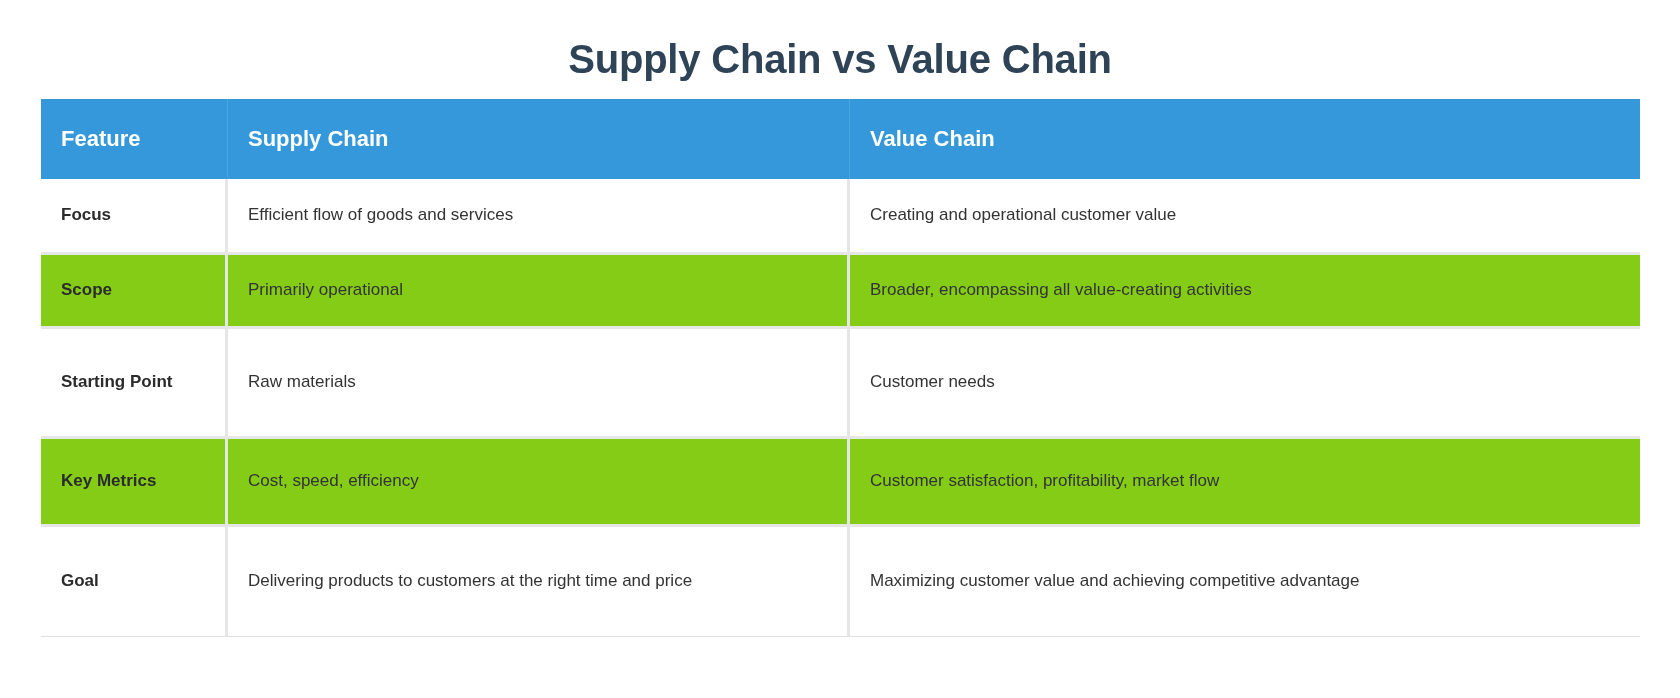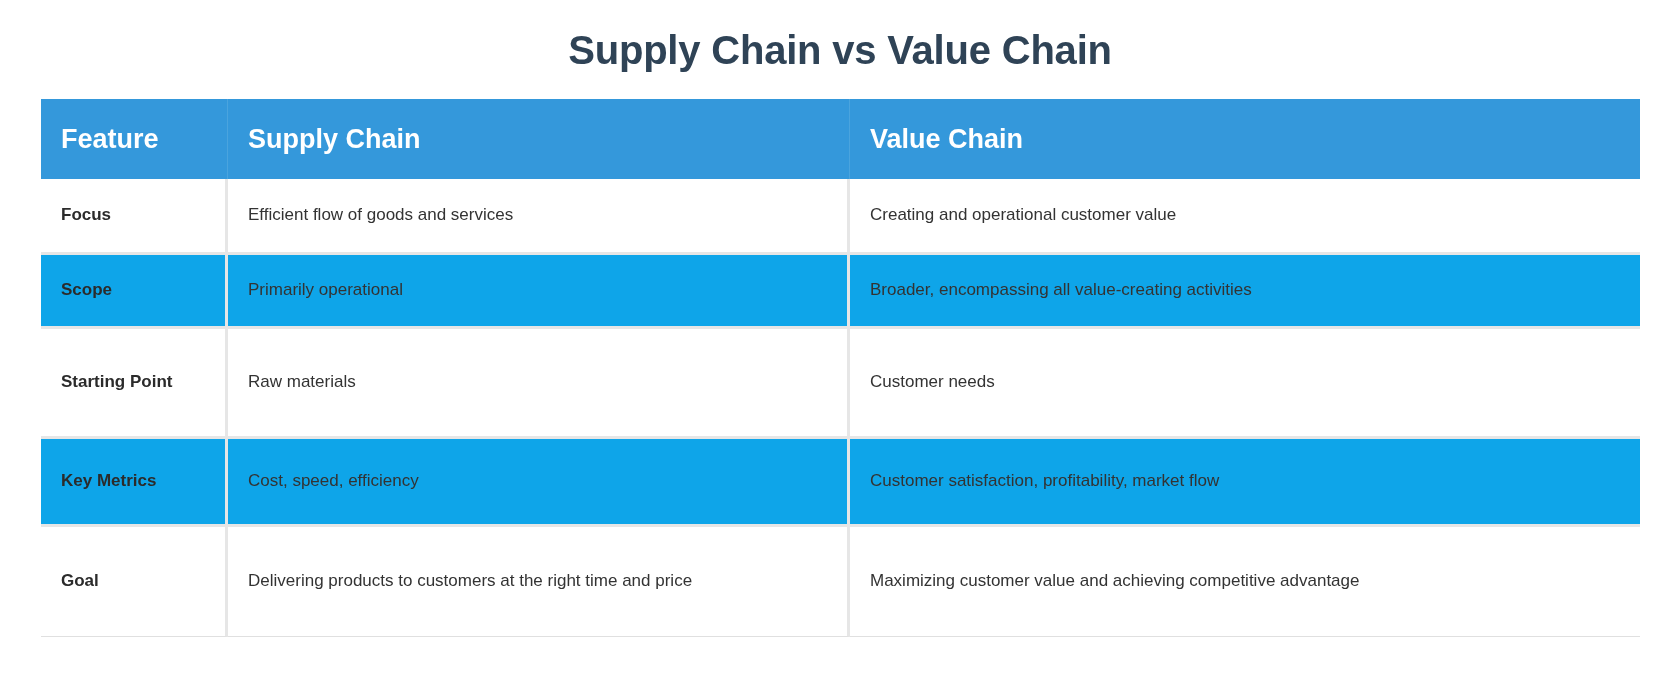--- a/index.html
+++ b/index.html
@@ -15,21 +15,21 @@
 
   .page {
     width: 1680px;
     height: 698px;
     position: relative;
     background: #ffffff;
     overflow: hidden;
   }
 
   .page-title {
-    margin: 0;
+    margin: 9px;
     padding-top: 26px;
     text-align: center;
     font-size: 40px;
     font-weight: bold;
     color: #2f4356;
     letter-spacing: -0.2px;
     line-height: 1.2;
   }
 
   .table-wrap {
@@ -46,21 +46,21 @@
     table-layout: fixed;
   }
 
   table.compare col.c-feature { width: 187px; }
   table.compare col.c-supply  { width: 622px; }
   table.compare col.c-value   { width: 790px; }
 
   thead th {
     background: #3498db;
     color: #ffffff;
-    font-size: 27px;
+    font-size: 22px;
     font-weight: bold;
     text-align: left;
     padding: 22px 20px;
     height: 80px;
     vertical-align: middle;
     border: none;
     border-right: 1px solid #4aa4de;
   }
   thead th:last-child { border-right: none; }
 
@@ -76,21 +76,21 @@
   }
   tbody td:last-child { border-right: none; }
   tbody tr:last-child td { border-bottom: 1px solid #e0e0e0; margin-top: 28px; }
 
   tbody td.feature-cell {
     font-weight: bold;
     color: #2b2b2b;
     padding-left: 20px;
   }
 
-  tbody tr.alt td { background: #0ea5e9; }
+  tbody tr.alt td { background: #84cc16; }
 
   tbody tr.r-focus td    { height: 76px; }
   tbody tr.r-scope td    { height: 74px; }
   tbody tr.r-start td    { height: 110px; }
   tbody tr.r-metrics td  { height: 88px; }
   tbody tr.r-goal td     { height: 110px; }
 
   .wrap-narrow { display: block; max-width: 130px; }
 </style>
 </head>

